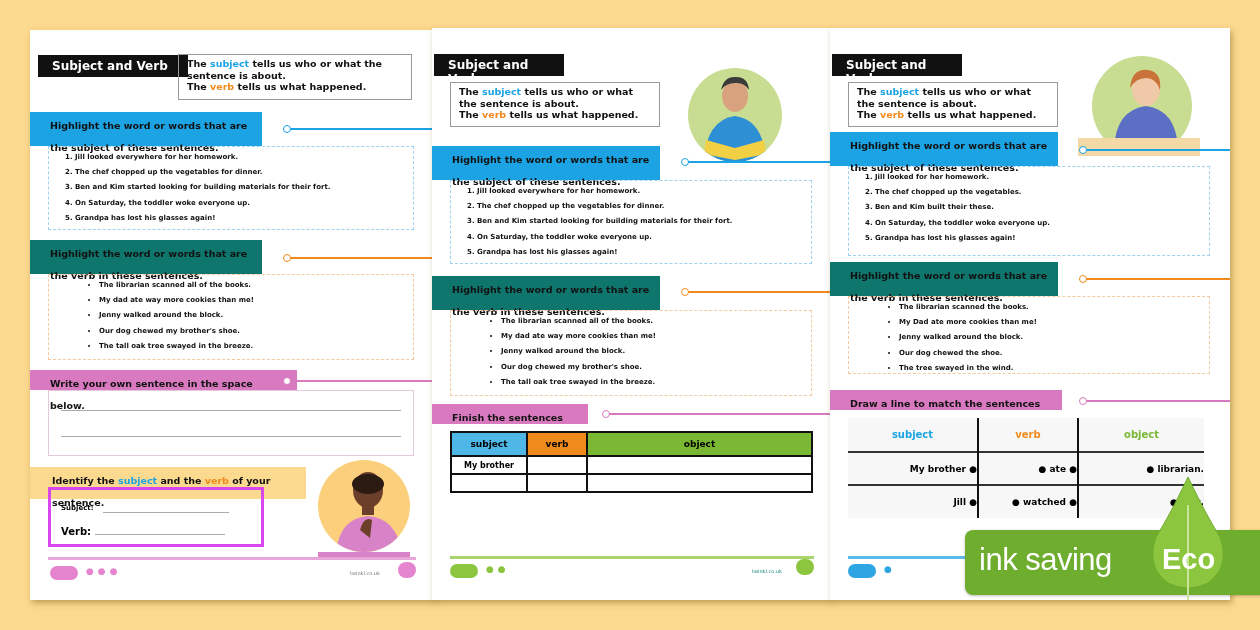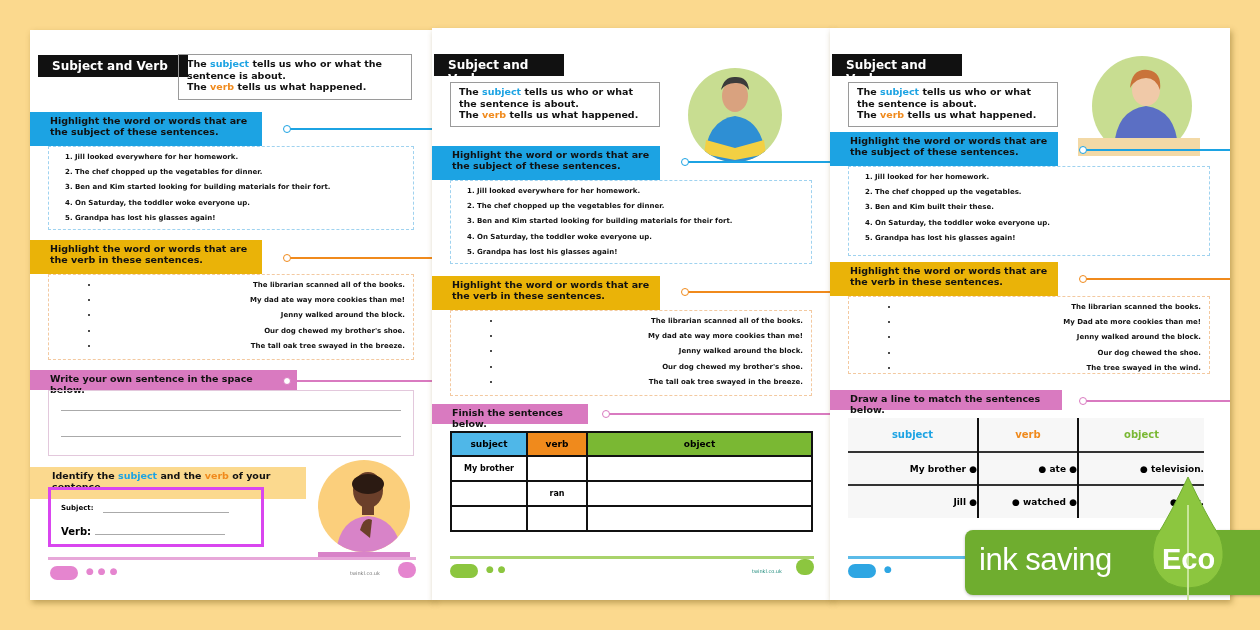--- a/index.html
+++ b/index.html
@@ -8,48 +8,48 @@
   .sheet { position: absolute; background: #fff; box-shadow: 2px 3px 6px rgba(120,90,20,0.45); overflow: hidden; }
   #s1 { left: 30px; top: 30px; width: 404px; height: 570px; z-index: 1; }
   #s2 { left: 432px; top: 28px; width: 400px; height: 572px; z-index: 2; }
   #s3 { left: 830px; top: 28px; width: 400px; height: 572px; z-index: 3; }
 
   .title { position: absolute; background: #111; color: #fff; font-weight: bold; font-size: 12px; padding: 4px 14px; height: 22px; line-height: 14px; }
   .defbox { position: absolute; border: 1px solid #9a9a9a; font-size: 9.5px; font-weight: bold; line-height: 11.5px; padding: 3px 8px; color: #111; }
   .hl-subj { color: #1ca3e3; }
   .hl-verb { color: #f08a1c; }
 
-  .banner { position: absolute; color: #111; font-size: 9.5px; font-weight: bold; line-height: 11px; padding: 3px 8px 3px 20px; }
+  .banner { position: absolute; color: #111; font-size: 9.5px; font-weight: bold; line-height: 22px; padding: 3px 8px 3px 20px; }
   .b-blue { background: #1ca3e3; }
-  .b-orange { background: #eab308; }
+  .b-orange { background: #0f766e; }
   .b-pink { background: #d97ac0; }
   .b-yellow { background: #fbd98e; }
   .connector { position: absolute; height: 2px; }
   .connector::before { content: ""; position: absolute; left: -3px; top: -3px; width: 6px; height: 6px; border-radius: 50%; background: #fff; border: 1px solid currentColor; }
   .c-blue { background: #1ca3e3; color: #1ca3e3; }
   .c-orange { background: #f08a1c; color: #f08a1c; }
   .c-pink { background: #d97ac0; color: #d97ac0; }
 
   .listbox { position: absolute; border: 1px dashed; font-size: 7px; font-weight: bold; color: #111; padding: 6px 8px 4px 26px; }
   .lb-blue { border-color: #9fd2ef; }
   .lb-orange { border-color: #f3c9a0; }
   .listbox li { margin-bottom: 6.2px; line-height: 9px; }
   ol.listbox { list-style: decimal; }
-  ul.listbox { list-style: disc; padding-left: 50px; text-align: right; }
+  ul.listbox { list-style: disc; padding-left: 50px; }
 
   .writebox { position: absolute; border: 1px solid #e3c8dc; }
   .writeline { position: absolute; left: 12px; right: 12px; height: 1px; background: #aaa; }
 
   .portrait { position: absolute; border-radius: 50%; overflow: hidden; }
   .footer-line { position: absolute; left: 18px; right: 18px; height: 3px; }
   .logo { position: absolute; width: 28px; height: 14px; border-radius: 8px; }
   .dots { position: absolute; font-size: 9px; letter-spacing: 4px; }
 
   table.finish { position: absolute; border-collapse: collapse; font-size: 8px; font-weight: bold; }
-  table.finish th, table.finish td { border: 2px solid #111; text-align: center; height: 25px; }
+  table.finish th, table.finish td { border: 2px solid #111; text-align: center; height: 18px; }
   table.finish th { font-size: 9px; height: 24px; }
 
   table.match { position: absolute; border-collapse: collapse; font-size: 9px; font-weight: bold; }
   table.match td, table.match th { text-align: center; height: 33px; background: #f7f7f7; }
   table.match th { height: 34px; font-size: 10px; }
   table.match th + th, table.match td + td { border-left: 2px solid #111; }
   table.match tr + tr td, table.match tr.hdr + tr td { border-top: 2px solid #333; text-align: right; }
 
   .eco { position: absolute; left: 965px; top: 530px; width: 300px; height: 65px; background: #6fad2f; border-radius: 8px 0 0 8px; z-index: 10; box-shadow: 0 1px 3px rgba(0,0,0,0.25); }
   .eco-text { position: absolute; left: 14px; top: 12px; font-family: "Liberation Sans", sans-serif; font-size: 31px; color: #fff; letter-spacing: -0.5px; }
@@ -166,25 +166,20 @@
       <th style="background:#f08a1c;width:60px;">verb</th>
       <th style="background:#7ab833;">object</th>
     </tr>
     <tr>
       <td>My brother</td>
       <td></td>
       <td></td>
     </tr>
     <tr>
       <td></td>
-      <td>ran</td>
-      <td></td>
-    </tr>
-    <tr>
-      <td></td>
       <td></td>
       <td></td>
     </tr>
   </tbody>
     </table>
 
   <div class="footer-line" style="top:528px;background:#a9d36b;"></div>
   <div class="logo" style="left:18px;top:536px;background:#8cc63f;"></div>
   <div class="dots" style="left:54px;top:536px;color:#8cc63f;">●●</div>
   <div style="position:absolute;left:320px;top:540px;font-size:5px;color:#1b8a7a;">twinkl.co.uk</div>
@@ -232,21 +227,21 @@
   <table class="match" style="left:18px;top:390px;width:356px;">
     <tbody>
         <tr class="hdr">
       <th style="color:#1ca3e3;width:130px;">subject</th>
       <th style="color:#f08a1c;width:100px;">verb</th>
       <th style="color:#7ab833;">object</th>
     </tr>
     <tr>
       <td>My brother ●</td>
       <td>● ate ●</td>
-      <td>● television.</td>
+      <td>● librarian.</td>
     </tr>
     <tr>
       <td>Jill ●</td>
       <td>● watched ●</td>
       <td>● fast.</td>
     </tr>
   </tbody>
     </table>
 
   <div class="footer-line" style="top:528px;right:240px;background:#5bbbe8;"></div>

